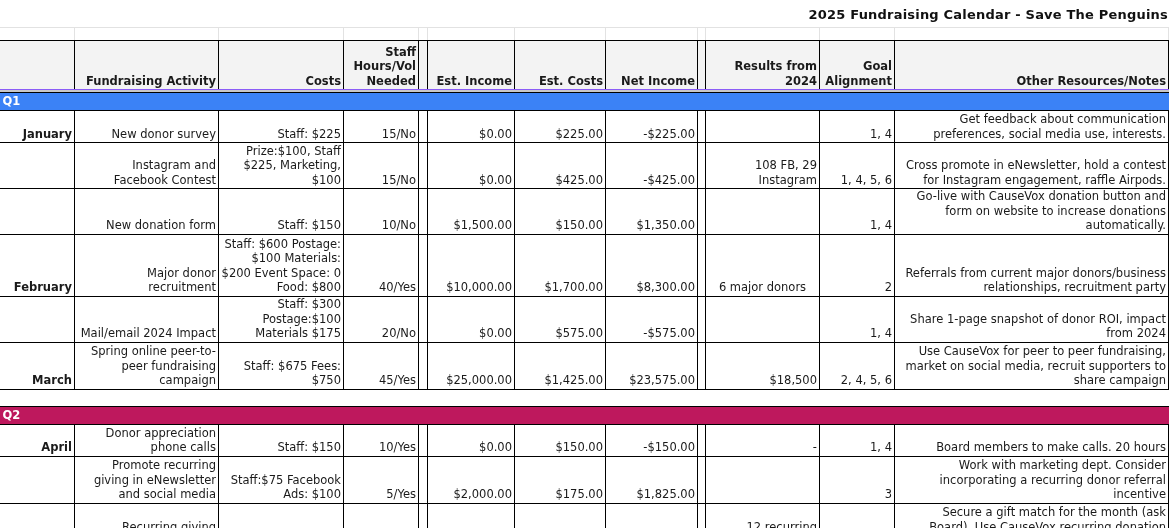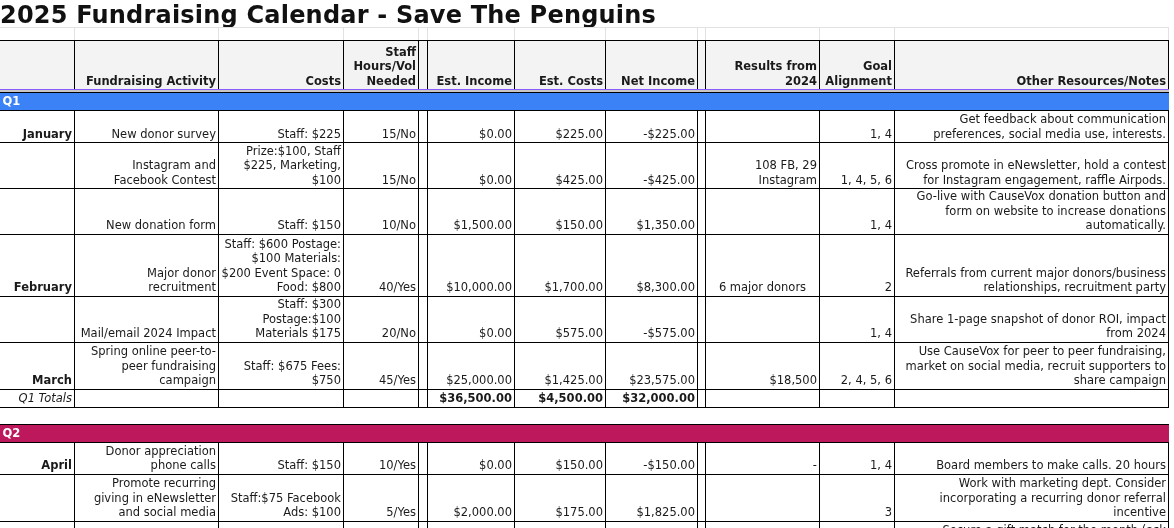--- a/index.html
+++ b/index.html
@@ -4,21 +4,21 @@
 <style>
   html, body { margin: 0; padding: 0; background: #ffffff; }
   body {
     width: 1174px; height: 528px; overflow: hidden; position: relative;
     font-family: "DejaVu Sans", "Liberation Sans", sans-serif;
     font-size: 11.5px; color: #1a1a1a;
   }
   .sheet { position: absolute; left: 0; top: 0; width: 1174px; }
   .title {
     position: absolute; left: 0; top: 0; width: 1168px; height: 27px;
-    text-align: left; font-weight: bold; font-size: 24px; line-height: 30px; color: #111;
+    text-align: right; font-weight: bold; font-size: 13px; line-height: 30px; color: #111;
     letter-spacing: 0.2px;
   }
   .gridline-v { position: absolute; top: 27px; width: 1px; background: #e2e2e2; height: 13px; }
   .gridline-h { position: absolute; left: 0; height: 1px; background: #e2e2e2; }
 
   table.cal {
     position: absolute; left: -1px; top: 40px;
     border-collapse: collapse; table-layout: fixed;
   }
   table.cal td {
@@ -174,34 +174,20 @@
       <td class="gap"></td>
       <td>$25,000.00</td>
       <td>$1,425.00</td>
       <td>$23,575.00</td>
       <td class="gap"></td>
       <td>$18,500</td>
       <td>2, 4, 5, 6</td>
       <td>Use CauseVox for peer to peer fundraising, market on social media, recruit supporters to share campaign</td>
     </tr>
 
-    <tr style="height:18px">
-      <td class="totlabel">Q1 Totals</td>
-      <td></td>
-      <td></td>
-      <td></td>
-      <td class="gap"></td>
-      <td class="bold">$36,500.00</td>
-      <td class="bold">$4,500.00</td>
-      <td class="bold">$32,000.00</td>
-      <td class="gap"></td>
-      <td></td>
-      <td></td>
-      <td></td>
-    </tr>
 
     <tr class="blank">
           <td colspan="12"></td>
         </tr>
 
     <tr class="band q2">
       <td colspan="12">Q2</td>
     </tr>
 
     <tr style="height:32px">

